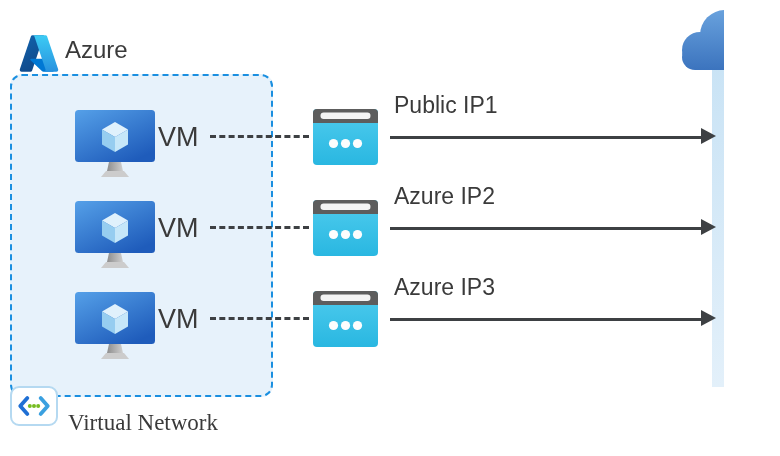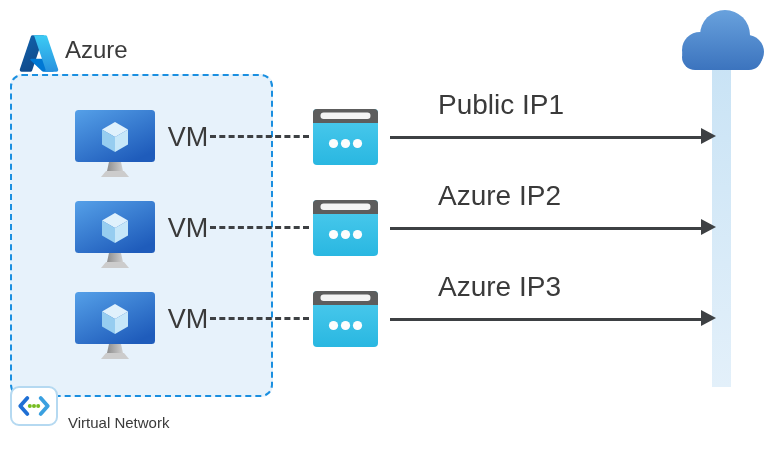--- a/index.html
+++ b/index.html
@@ -4,22 +4,22 @@
 <style>
   :root{
     --accent-blue:#1a8fe0;
     --vnet-fill:#e7f2fb;
     --arrow-gray:#3d4043;
     --text-gray:#3a3a3a;
     --bar-blue:#c9e3f5;
   }
   html,body{margin:0;padding:0;background:#ffffff;}
   .canvas{
-    position:relative;width:780px;height:456px;background:#ffffff;overflow:hidden;
-    font-family:"Liberation Sans","DejaVu Sans",sans-serif;color:var(--text-gray);text-align:center;
+    position:relative;width:724px;height:456px;background:#ffffff;overflow:hidden;
+    font-family:"Liberation Sans","DejaVu Sans",sans-serif;color:var(--text-gray);
   }
   .abs{position:absolute;}
   
   .vnet-box{
     left:10px;top:74px;width:259px;height:319px;
     background:var(--vnet-fill);
     border:2px dashed var(--accent-blue);
     border-radius:12px;
     z-index:1;
   }
@@ -36,35 +36,35 @@
   .internet-label{left:677px;top:87px;font-size:23px;line-height:26px;z-index:3;}
   
   .row{position:absolute;left:0;width:780px;height:0;z-index:2;}
   .row1{top:137px;}
   .row2{top:228px;}
   .row3{top:319px;}
   .vm-icon{left:75px;top:-27px;width:80px;height:68px;}
   .vm-label{left:158px;top:-15px;width:60px;height:30px;font-size:27px;line-height:30px;}
   .vm-ip-connector{left:210px;top:-2px;width:99px;height:0;border-top:3px dashed var(--arrow-gray);}
   .ip-icon{left:313px;top:-28px;width:65px;height:56px;}
-  .ip-label{left:394px;top:-45px;font-size:28px;line-height:26px;white-space:nowrap;margin-left:44px;}
+  .ip-label{left:394px;top:-45px;font-size:23px;line-height:26px;white-space:nowrap;}
   .arrow-line{left:390px;top:-1px;width:312px;height:2.5px;background:var(--arrow-gray);}
   .arrow-head{
     left:701px;top:-9px;width:0;height:0;
     border-left:15px solid var(--arrow-gray);
     border-top:8.5px solid transparent;
     border-bottom:8.5px solid transparent;
   }
   
   .vnet-icon-badge{
     left:10px;top:386px;width:48px;height:40px;box-sizing:border-box;
     background:#ffffff;border:2px solid #b5d9f1;border-radius:9px;
     z-index:3;display:flex;align-items:center;justify-content:center;
   }
-  .vnet-label{left:68px;top:409px;font-size:15px;line-height:28px;z-index:2;}
+  .vnet-label{left:68px;top:409px;font-size:23px;line-height:28px;z-index:2;font-family:Liberation Serif, serif;}
 </style>
 </head>
 <body>
 
 <div class="canvas">
 
   <div class="abs vnet-box"></div>
 
   <svg class="abs azure-logo" viewBox="0 0 96 96">
     <defs>

